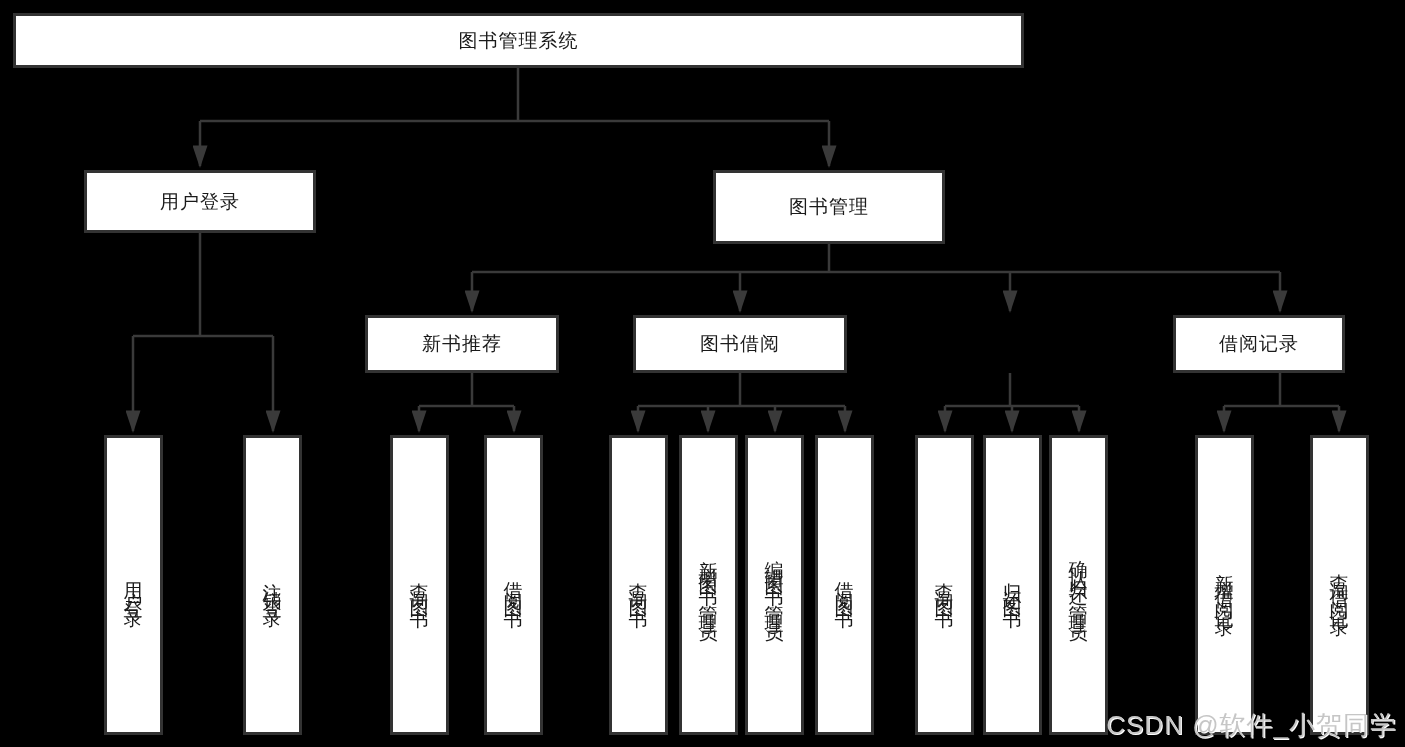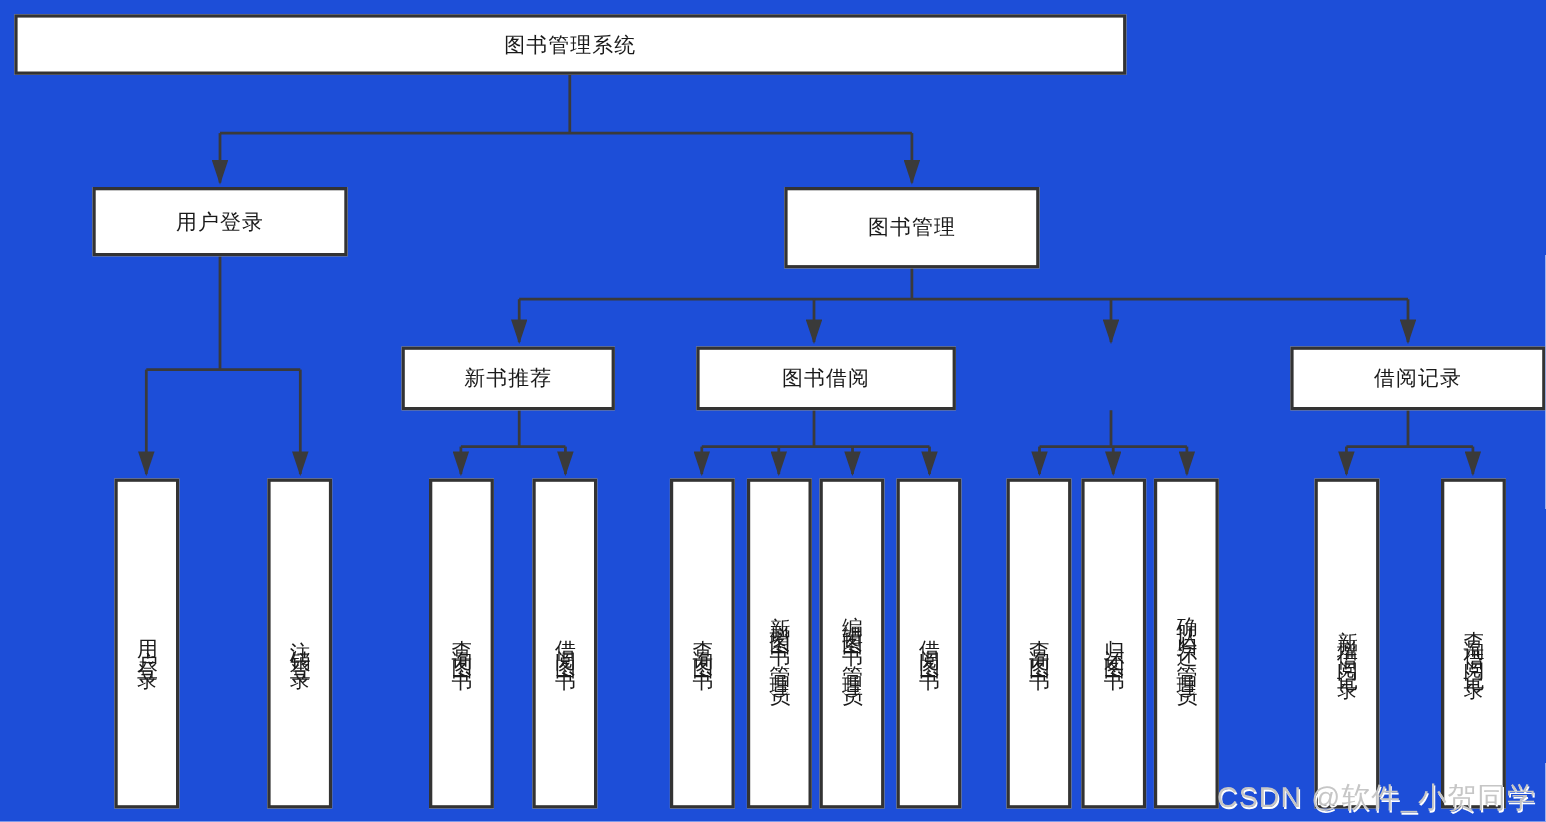--- a/index.html
+++ b/index.html
@@ -1,20 +1,20 @@
 <!DOCTYPE html>
 <html><head>
 <meta charset="utf-8">
 <style>
   html, body { margin: 0; padding: 0; background: #ffffff; }
   .stage {
     position: relative;
     width: 1405px;
     height: 747px;
-    background: #1d4ed8;
+    background: #000000;
     font-family: "Liberation Sans", sans-serif;
     overflow: hidden;
   }
   .connectors {
     position: absolute;
     left: 0; top: 0;
     width: 1405px; height: 747px;
   }
   .connectors path.ln {
     fill: none;
@@ -115,24 +115,24 @@
   <div class="box" style="left:84px; top:170px; width:232px; height:63px">
     <span class="hlabel">用户登录</span>
   </div>
   <div class="box" style="left:713px; top:170px; width:232px; height:74px">
     <span class="hlabel">图书管理</span>
   </div>
 
   <div class="box" style="left:365px; top:315px; width:194px; height:58px">
     <span class="hlabel">新书推荐</span>
   </div>
-  <div class="box" style="left:633px; top:315px; width:236px; height:58px">
+  <div class="box" style="left:633px; top:315px; width:214px; height:58px">
     <span class="hlabel">图书借阅</span>
   </div>
-  <div class="box" style="left:1173px; top:315px; width:232px; height:58px">
+  <div class="box" style="left:1173px; top:315px; width:172px; height:58px">
     <span class="hlabel">借阅记录</span>
   </div>
 
   <div class="box leaf" style="left:104px">
     <span class="vtext">用户登录</span>
   </div>
   <div class="box leaf" style="left:243px">
     <span class="vtext">注销登录</span>
   </div>
 

